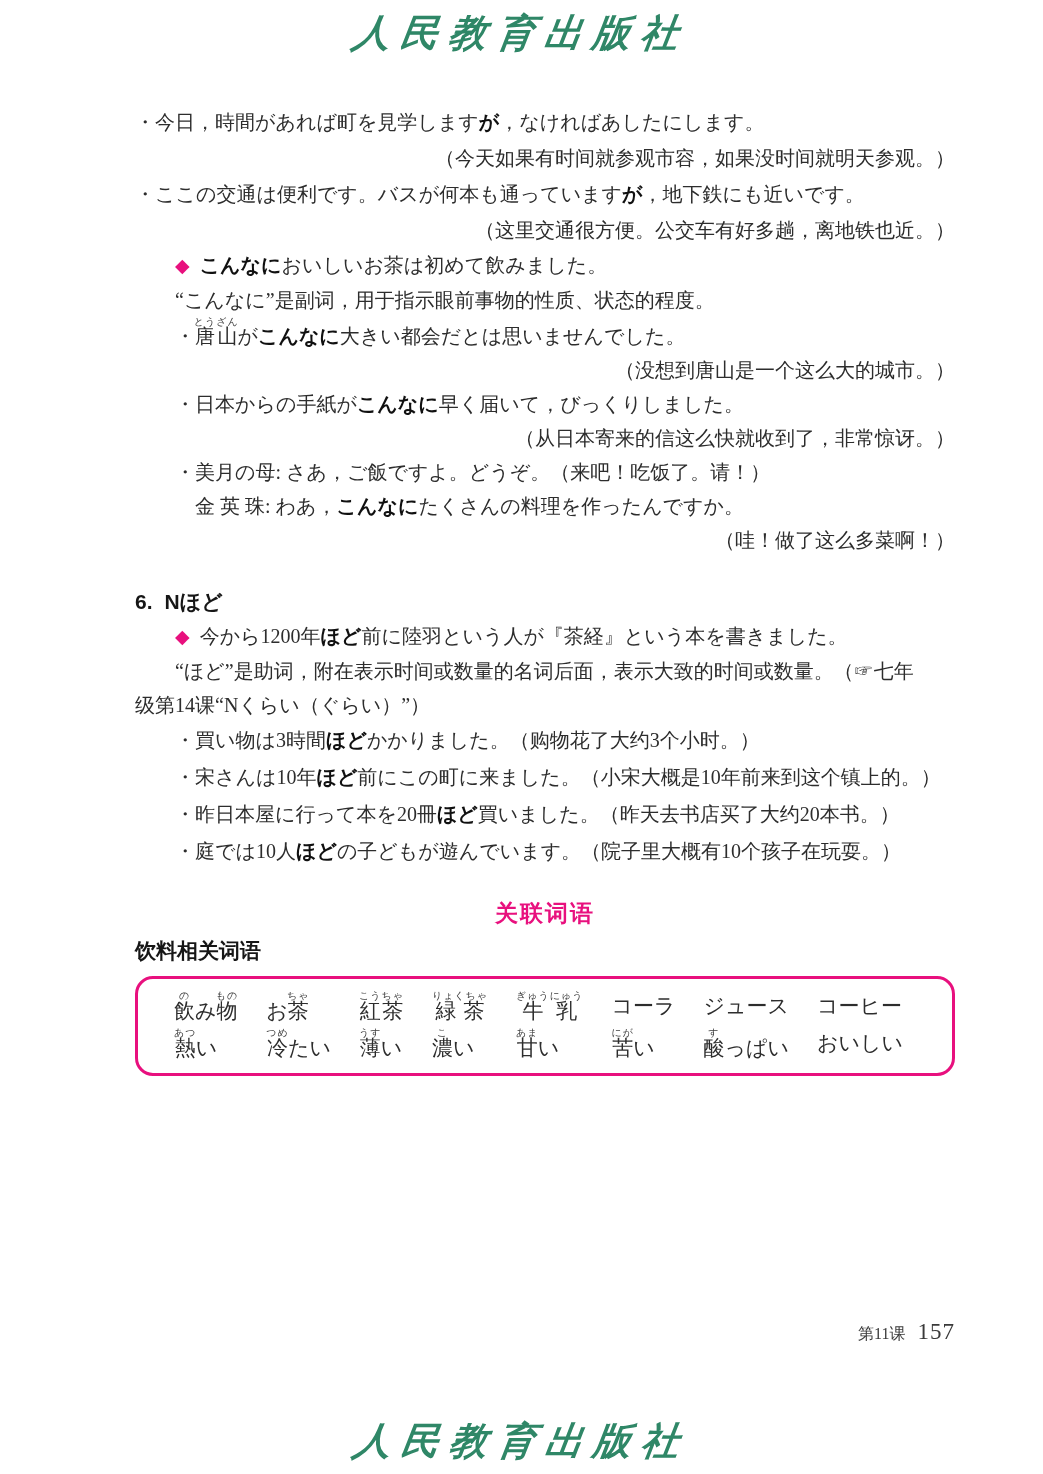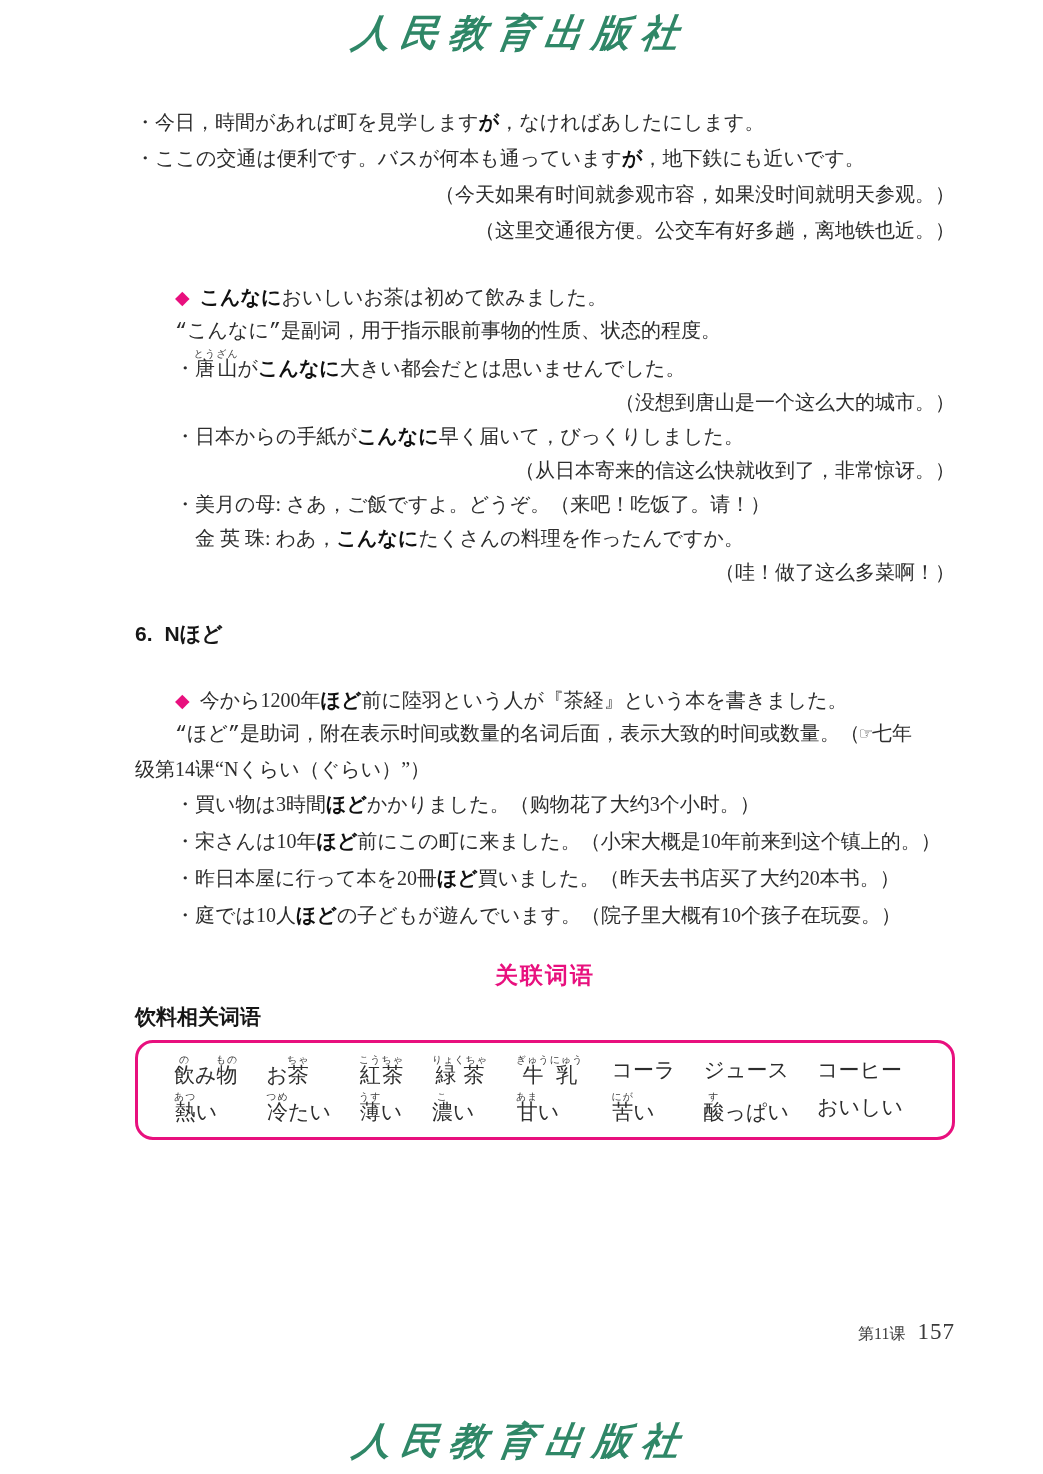--- a/index.html
+++ b/index.html
@@ -27,37 +27,37 @@
   .intro .line{line-height:36px;}
   .cn{text-align:right;}
   .b{font-family:"Liberation Sans","DejaVu Sans",sans-serif;font-weight:700;color:#101010;}
   
   .sec-head{
     margin-top:28px;font-family:"Liberation Sans","DejaVu Sans",sans-serif;
     font-weight:700;font-size:21px;color:#161616;line-height:34px;
   }
   .sec-head .num{margin-right:12px;}
   
-  .example{padding-left:40px;margin-top:32px;}
+  .example{padding-left:40px;}
   .diamond{color:var(--accent-pink);margin-right:10px;font-size:19px;}
   
-  .expl.indent{text-indent:40px;font-family:Liberation Mono, monospace;}
+  .expl.indent{text-indent:40px;}
   
   .item-jp{padding-left:40px;}
   .dialog2{padding-left:60px;}
   .sec6 .item-jp{line-height:37px;}
   ruby rt{font-size:10px;color:#3c3c3c;letter-spacing:1px;font-family:Liberation Sans, sans-serif;}
   
   .rel-head{
     margin-top:26px;text-align:center;color:var(--accent-pink);
-    font-family:Liberation Mono, monospace;font-weight:700;
+    font-family:Liberation Sans, sans-serif;font-weight:700;
     font-size:23px;letter-spacing:2px;line-height:34px;
   }
   .rel-sub{
-    margin-top:6px;font-family:Liberation Sans, sans-serif;
+    margin-top:6px;font-family:Liberation Mono, monospace;
     font-weight:700;font-size:21px;color:#161616;line-height:34px;
   }
   .vocab-box{
     margin-top:6px;border:3px solid var(--accent-pink);border-radius:18px;
     padding:12px 14px 10px 36px;background:#fff;
   }
   .vocab-grid{
     display:grid;grid-template-columns:repeat(8,max-content);
     column-gap:28px;row-gap:2px;font-size:21px;line-height:30px;
   }
@@ -73,22 +73,22 @@
 <body>
 
 <div class="page">
 
   <div class="logo top">人民教育出版社</div>
 
   <div class="content">
 
     <div class="intro">
       <div class="line jp"><span>・今日，時間があれば町を見学します</span><span class="b">が</span><span>，なければあしたにします。</span></div>
+      <div class="line cn">（今天如果有时间就参观市容，如果没时间就明天参观。）</div>
       <div class="line jp"><span>・ここの交通は便利です。バスが何本も通っています</span><span class="b">が</span><span>，地下鉄にも近いです。</span></div>
-      <div class="line cn">（今天如果有时间就参观市容，如果没时间就明天参观。）</div>
       <div class="line cn">（这里交通很方便。公交车有好多趟，离地铁也近。）</div>
     </div>
 
     <div class="section sec5">
       <div class="example">
         <span class="diamond">◆</span><span><span class="b">こんなに</span><span>おいしいお茶は初めて飲みました。</span></span>
       </div>
       <div class="expl indent">“こんなに”是副词，用于指示眼前事物的性质、状态的程度。</div>
 
       <div class="item-jp"><span>・</span><ruby>唐山<rt>とうざん</rt></ruby><span>が</span><span class="b">こんなに</span><span>大きい都会だとは思いませんでした。</span></div>

